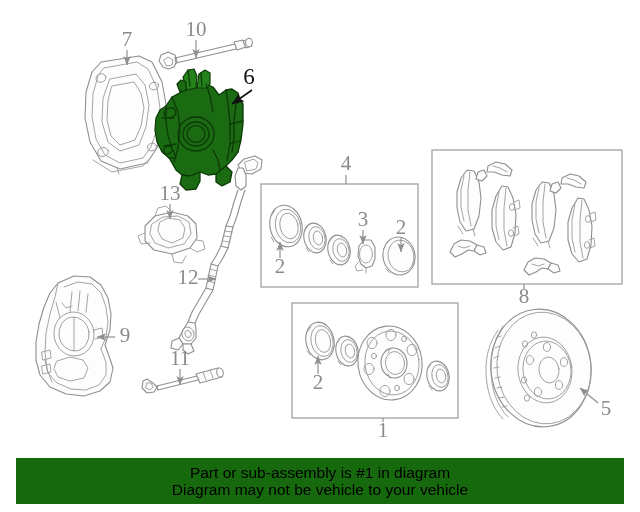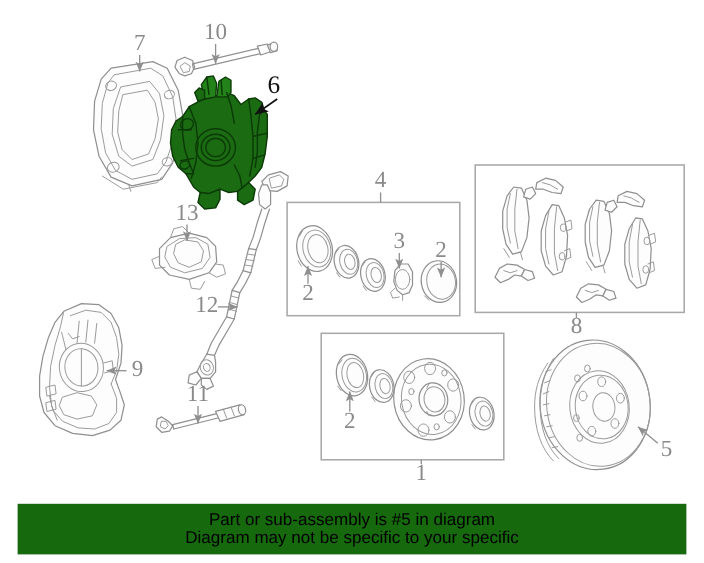--- a/index.html
+++ b/index.html
@@ -443,17 +443,17 @@
       <text class="lbl" x="125" y="337">9</text>
       <text class="lbl" x="180" y="360">11</text>
       <text class="lbl" x="318" y="384">2</text>
       <text class="lbl" x="606" y="410">5</text>
       <text class="lbl" x="383" y="432">1</text>
     </g>
 
   </svg>
 
   <div class="banner">
-    <div class="banner-line">Part or sub-assembly is #5 in diagram</div>
-    <div class="banner-line">Diagram may not be specific to your specific</div>
+    <div class="banner-line">Part or sub-assembly is #1 in diagram</div>
+    <div class="banner-line">Diagram may not be vehicle to your vehicle</div>
   </div>
 
 </div>
 
 </body></html>

